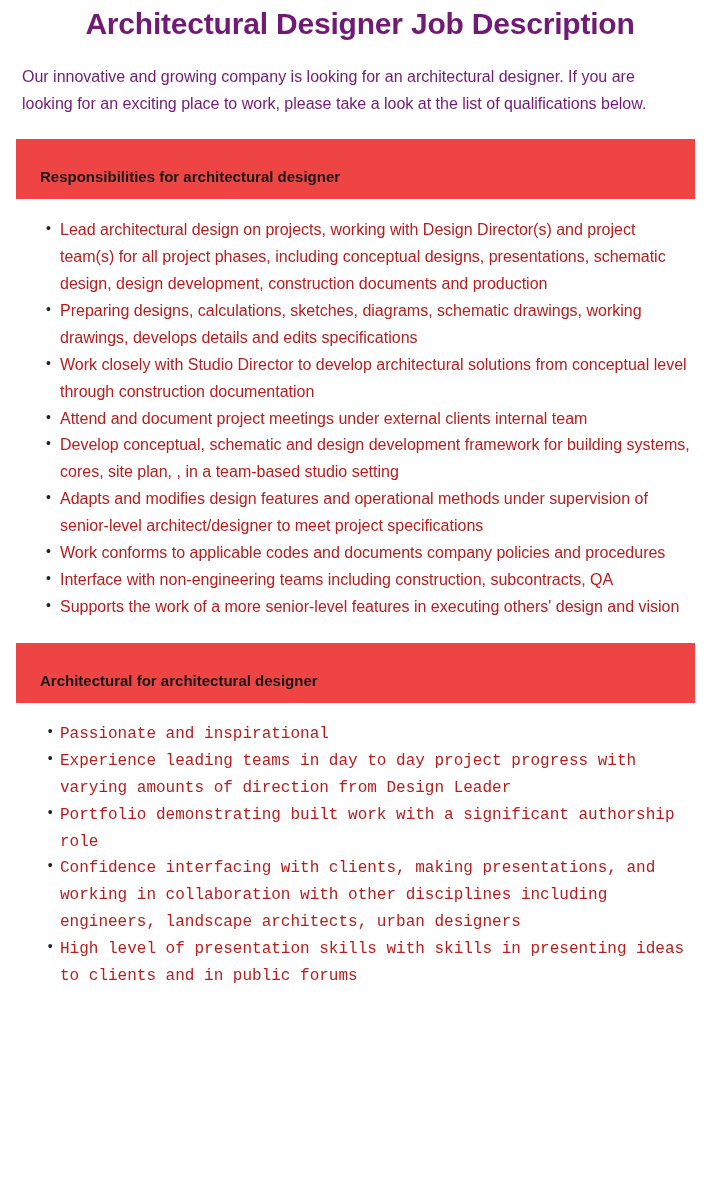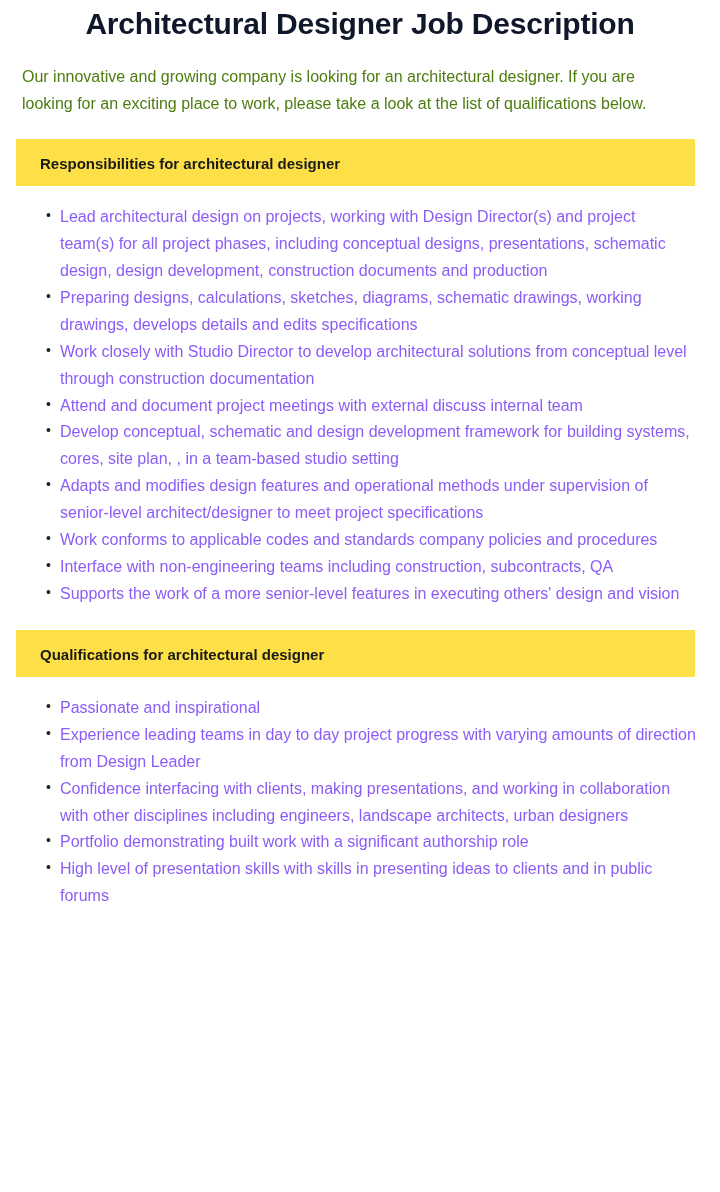--- a/index.html
+++ b/index.html
@@ -16,106 +16,107 @@
   }
   .page {
     width: 720px;
     box-sizing: border-box;
     padding: 0;
   }
   .doc-title {
     font-size: 30px;
     font-weight: bold;
     text-align: center;
-    color: #0f172a;
+    color: #701a75;
     letter-spacing: -0.2px;
     margin: 0;
     padding: 4px 20px 0 20px;
     line-height: 1.35;
   }
   .intro {
     font-size: 16px;
     line-height: 1.70;
-    color: #4d7c0f;
+    color: #701a75;
     margin: 0;
     padding: 18px 58px 0 22px;
   }
   .section {
     margin-top: 22px;
   }
   .section-header {
-    background: #fde047;
+    background: #ef4444;
     margin: 0 25px 0 16px;
-    padding: 15px 0 13px 24px;
+    padding: 28px 0 13px 24px;
     font-size: 15px;
     font-weight: bold;
     color: #1a1a1a;
     line-height: 1.3;
   }
   .bullet-list {
     list-style: none;
     margin: 0;
     padding: 18px 25px 0 46px;
   }
   .bullet-list li {
     position: relative;
     font-size: 16px;
     line-height: 1.68;
-    color: #8b5cf6;
+    color: #b91c1c;
     padding-left: 14px;
     margin-bottom: 0;
   }
   .bullet-list li::before {
     content: "\2022";
     position: absolute;
     left: 0;
     top: 0;
     font-size: 14px;
     line-height: 1.68;
     color: #222222;
   }
   .section-responsibilities .bullet-list {
     padding-right: 28px;
   }
   .section-qualifications .bullet-list {
     padding-right: 22px;
+    font-family: Liberation Mono, monospace;
   }
   .spacer-bottom {
     height: 26px;
   }
 </style>
 </head>
 <body>
 
 <div class="page">
 
   <h1 class="doc-title">Architectural Designer Job Description</h1>
 
   <p class="intro">Our innovative and growing company is looking for an architectural designer. If you are looking for an exciting place to work, please take a look at the list of qualifications below.</p>
 
   <div class="section section-responsibilities">
     <div class="section-header">Responsibilities for architectural designer</div>
     <ul class="bullet-list">
       <li>Lead architectural design on projects, working with Design Director(s) and project team(s) for all project phases, including conceptual designs, presentations, schematic design, design development, construction documents and production</li>
       <li>Preparing designs, calculations, sketches, diagrams, schematic drawings, working drawings, develops details and edits specifications</li>
       <li>Work closely with Studio Director to develop architectural solutions from conceptual level through construction documentation</li>
-      <li>Attend and document project meetings with external discuss internal team</li>
+      <li>Attend and document project meetings under external clients internal team</li>
       <li>Develop conceptual, schematic and design development framework for building systems, cores, site plan, , in a team-based studio setting</li>
       <li>Adapts and modifies design features and operational methods under supervision of senior-level architect/designer to meet project specifications</li>
-      <li>Work conforms to applicable codes and standards company policies and procedures</li>
+      <li>Work conforms to applicable codes and documents company policies and procedures</li>
       <li>Interface with non-engineering teams including construction, subcontracts, QA</li>
       <li>Supports the work of a more senior-level features in executing others' design and vision</li>
     </ul>
   </div>
 
   <div class="section section-qualifications">
-    <div class="section-header">Qualifications for architectural designer</div>
+    <div class="section-header">Architectural for architectural designer</div>
     <ul class="bullet-list">
       <li>Passionate and inspirational</li>
       <li>Experience leading teams in day to day project progress with varying amounts of direction from Design Leader</li>
+      <li>Portfolio demonstrating built work with a significant authorship role</li>
       <li>Confidence interfacing with clients, making presentations, and working in collaboration with other disciplines including engineers, landscape architects, urban designers</li>
-      <li>Portfolio demonstrating built work with a significant authorship role</li>
       <li>High level of presentation skills with skills in presenting ideas to clients and in public forums</li>
     </ul>
   </div>
 
   <div class="spacer-bottom"></div>
 </div>
 
 </body></html>

